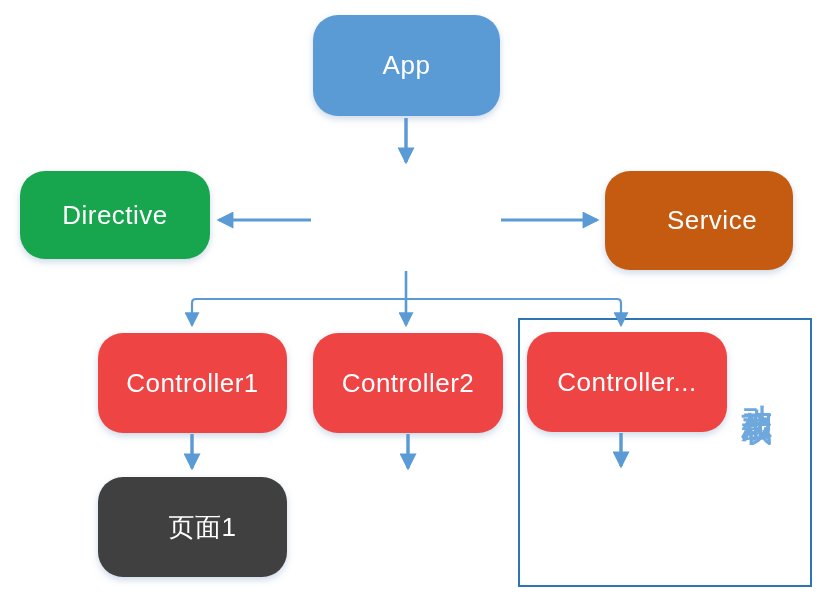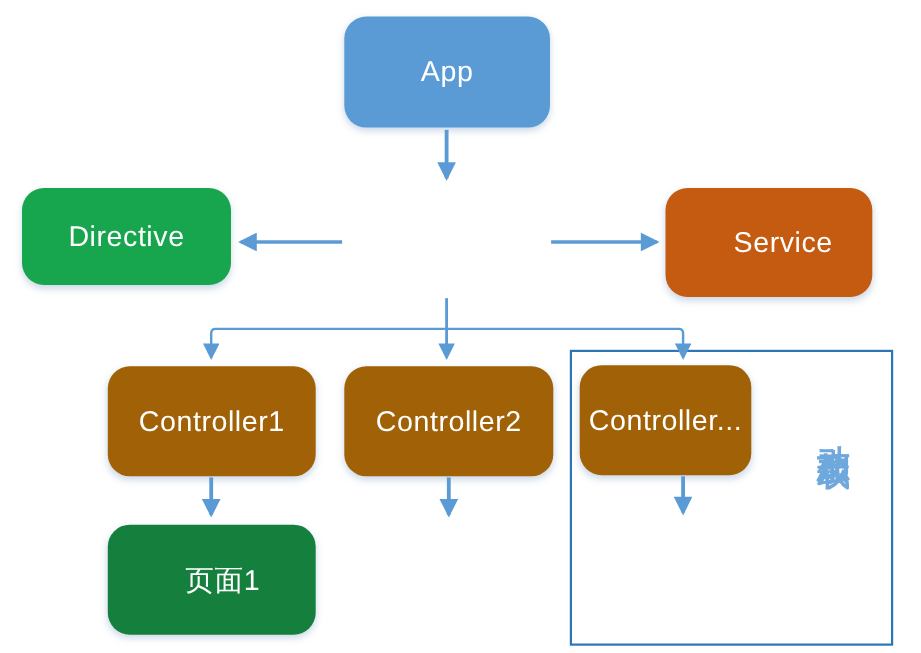--- a/index.html
+++ b/index.html
@@ -24,45 +24,45 @@
     align-items: center;
     justify-content: center;
     text-align: center;
     box-shadow: 0 3px 7px rgba(110, 145, 185, 0.35);
     box-sizing: border-box;
     letter-spacing: 0.5px;
   }
   .blue   { background: #5B9BD5; }
   .green  { background: #17A54E; }
   .orange { background: #C55A11; padding-left: 26px; }
-  .gray   { background: #a16207; }
-  .navy   { background: #15803d; padding-left: 20px; }
+  .gray   { background: #ef4444; }
+  .navy   { background: #404040; padding-left: 20px; }
 
   #node-app        { left: 313px; top: 15px;  width: 187px; height: 101px; }
   #node-module     { left: 312px; top: 170px; width: 188px; height: 100px; }
   #node-directive  { left: 20px;  top: 171px; width: 190px; height: 88px; }
   #node-service    { left: 605px; top: 171px; width: 188px; height: 99px; }
   #node-controller1{ left: 98px;  top: 333px; width: 189px; height: 100px; }
   #node-controller2{ left: 313px; top: 333px; width: 190px; height: 100px; }
-  #node-controller3{ left: 527px; top: 332px; width: 156px; height: 100px; }
+  #node-controller3{ left: 527px; top: 332px; width: 200px; height: 100px; }
   #node-page1      { left: 98px;  top: 477px; width: 189px; height: 100px; }
   #node-page2      { left: 313px; top: 477px; width: 190px; height: 100px; }
   #node-page-other { left: 527px; top: 475px; width: 188px; height: 99px; }
 
   #dynamic-frame {
     position: absolute;
     left: 518px;
     top: 318px;
     width: 294px;
     height: 269px;
     border: 2px solid #2E75B6;
     box-sizing: border-box;
     z-index: 1;
   }
-  .node { z-index: 2; }
+  .node { z-index: 2; border-radius: 25px; }
 
   #arrow-layer {
     position: absolute;
     left: 0;
     top: 0;
     width: 837px;
     height: 594px;
     z-index: 3;
     pointer-events: none;
   }

